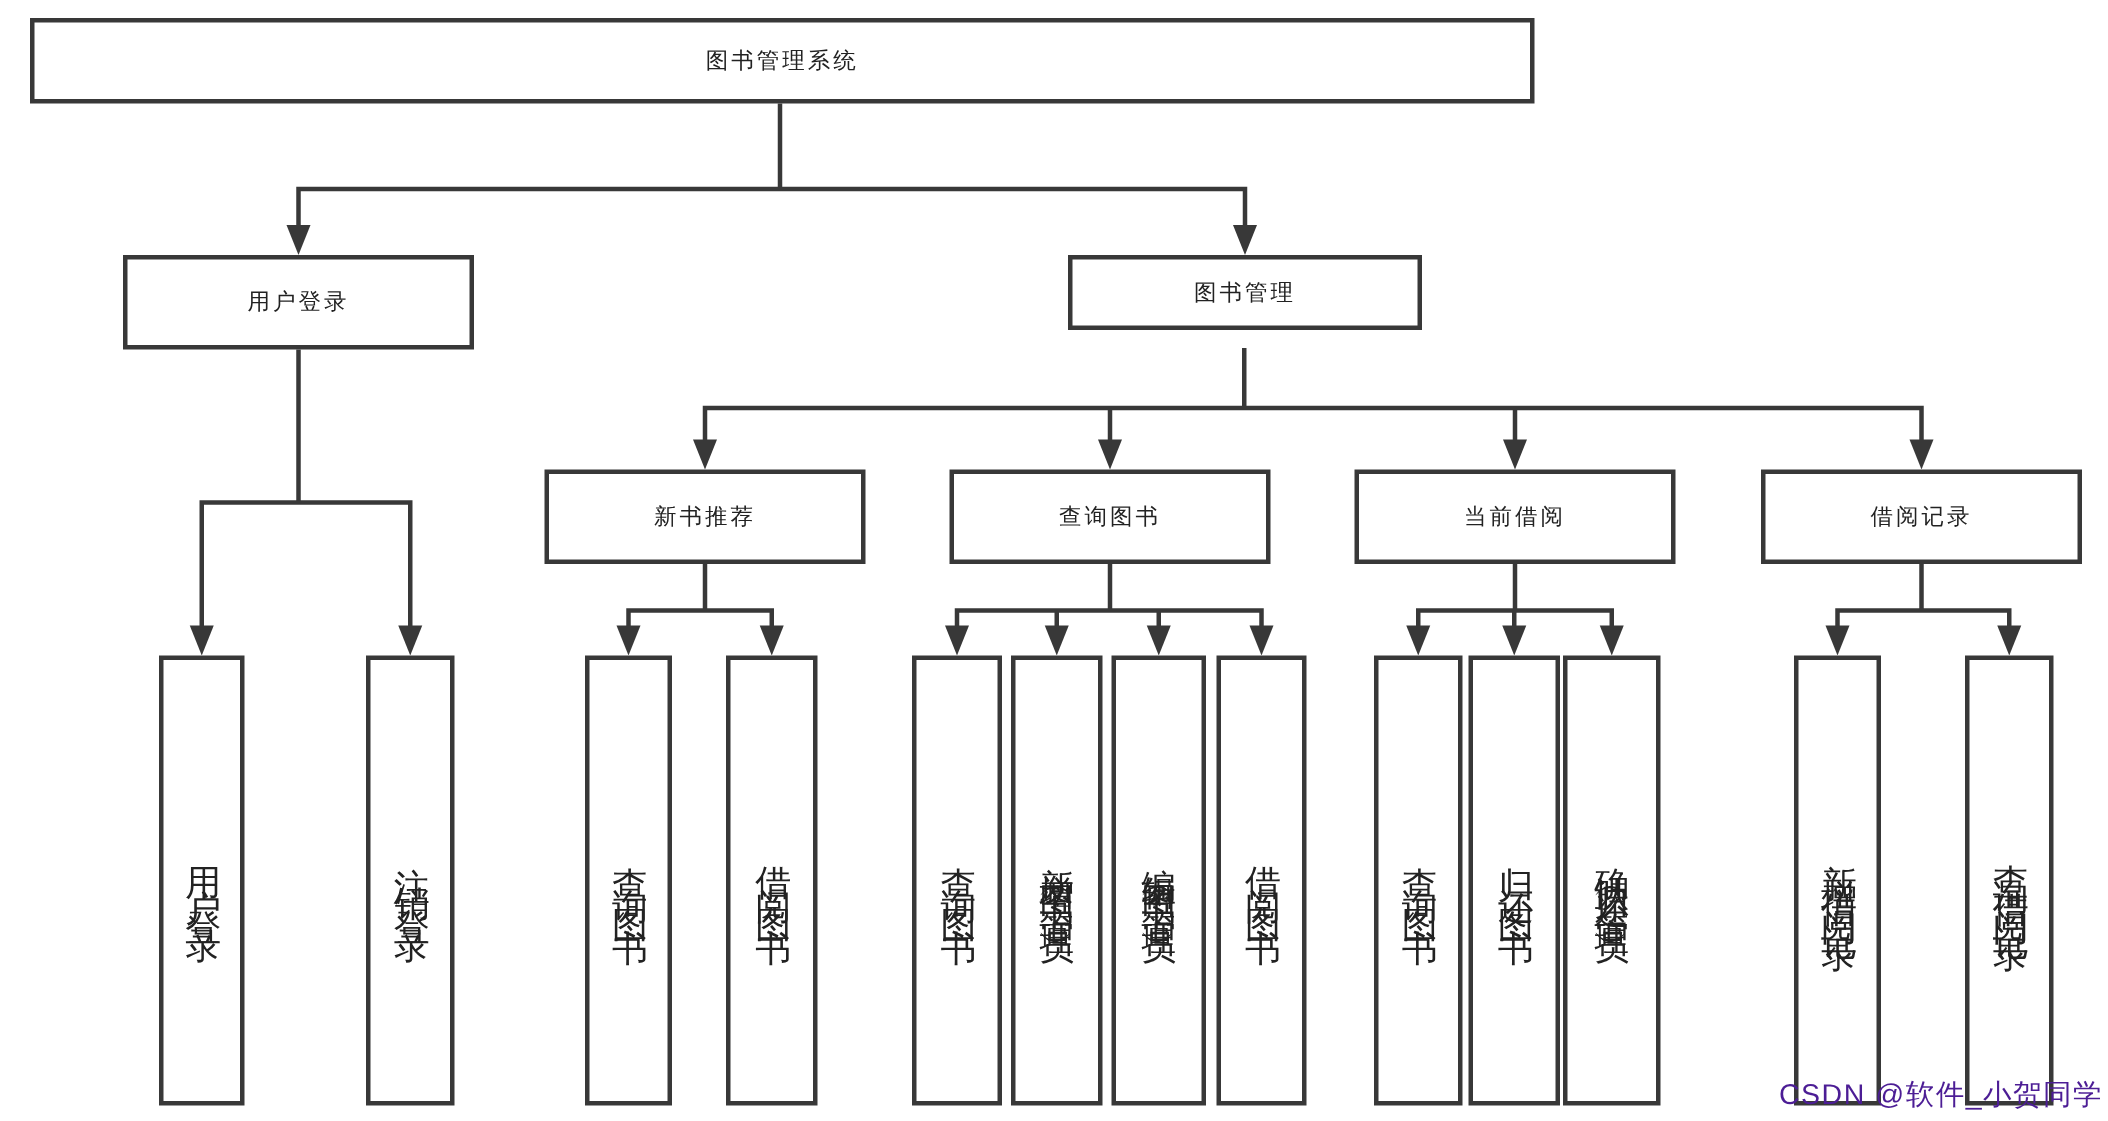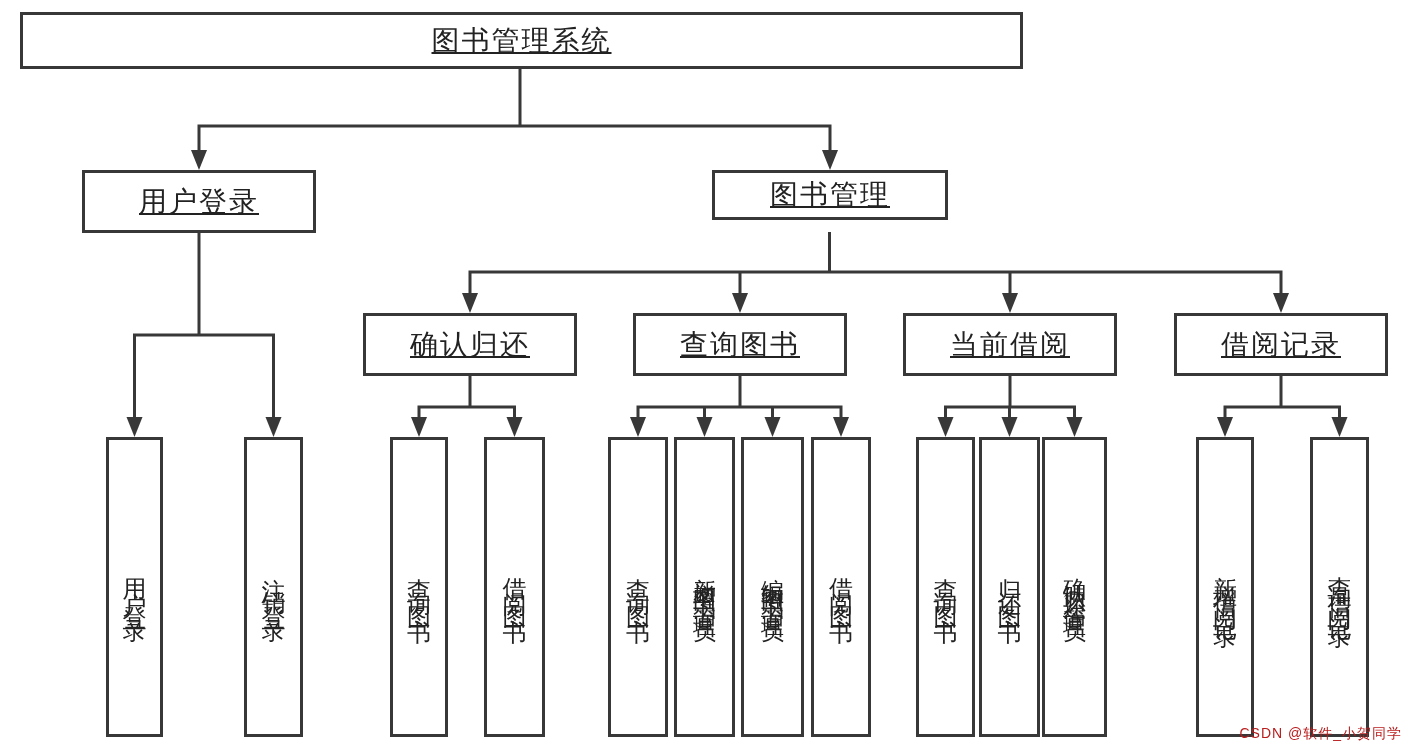--- a/index.html
+++ b/index.html
@@ -5,21 +5,21 @@
   html,body{margin:0;padding:0;background:#fff;}
   .canvas{
     position:relative;width:1405px;height:747px;background:#ffffff;
     font-family:"Liberation Sans","DejaVu Sans",sans-serif;overflow:hidden;
   }
   .node{
     position:absolute;box-sizing:border-box;background:#ffffff;
     border:3px solid #383838;display:flex;align-items:center;justify-content:center;
     color:#222222;
   }
-  .h-node{font-size:28px;letter-spacing:2px;text-decoration:underline;}
+  .h-node{font-size:15px;letter-spacing:2px;}
   .root{left:20px;top:12px;width:1003px;height:57px;}
   .n-user-login{left:82px;top:170px;width:234px;height:63px;}
   .n-book-mgmt{left:712px;top:170px;width:236px;height:50px;}
   .l3{top:313px;height:63px;width:214px;}
   .n-new-rec{left:363px;}
   .n-borrow{left:633px;}
   .n-current{left:903px;}
   .n-record{left:1174px;}
   .leaf{top:437px;height:300px;}
   .leaf span{
@@ -37,22 +37,22 @@
   .lf6{left:674px;width:61px;}
   .lf7{left:741px;width:63px;}
   .lf8{left:811px;width:60px;}
   .lf9{left:916px;width:59px;}
   .lf10{left:979px;width:61px;}
   .lf11{left:1042px;width:65px;}
   .lf12{left:1196px;width:58px;}
   .lf13{left:1310px;width:59px;}
   .connectors{position:absolute;left:0;top:0;width:1405px;height:747px;}
   .watermark{
-    position:absolute;right:3px;bottom:4px;font-size:14px;letter-spacing:1px;
-    color:#b91c1c;z-index:5;
+    position:absolute;right:3px;bottom:4px;font-size:19px;letter-spacing:1px;
+    color:#4c1d95;z-index:5;
   }
 </style>
 </head>
 <body>
 
 <div class="canvas">
 
   <svg class="connectors" viewBox="0 0 1405 747" xmlns="http://www.w3.org/2000/svg">
     <g stroke="#383838" stroke-width="3" fill="none">
 
@@ -91,21 +91,21 @@
       <polygon points="1217,417 1233,417 1225,437"></polygon>
       <polygon points="1331.5,417 1347.5,417 1339.5,437"></polygon>
     </g>
   </svg>
 
   <div class="node h-node root">图书管理系统</div>
 
   <div class="node h-node n-user-login">用户登录</div>
   <div class="node h-node n-book-mgmt">图书管理</div>
 
-  <div class="node h-node l3 n-new-rec">确认归还</div>
+  <div class="node h-node l3 n-new-rec">新书推荐</div>
   <div class="node h-node l3 n-borrow">查询图书</div>
   <div class="node h-node l3 n-current">当前借阅</div>
   <div class="node h-node l3 n-record">借阅记录</div>
 
   <div class="node leaf v4 lf1">
     <span>用户登录</span>
   </div>
   <div class="node leaf v4 lf2">
     <span>注销登录</span>
   </div>

